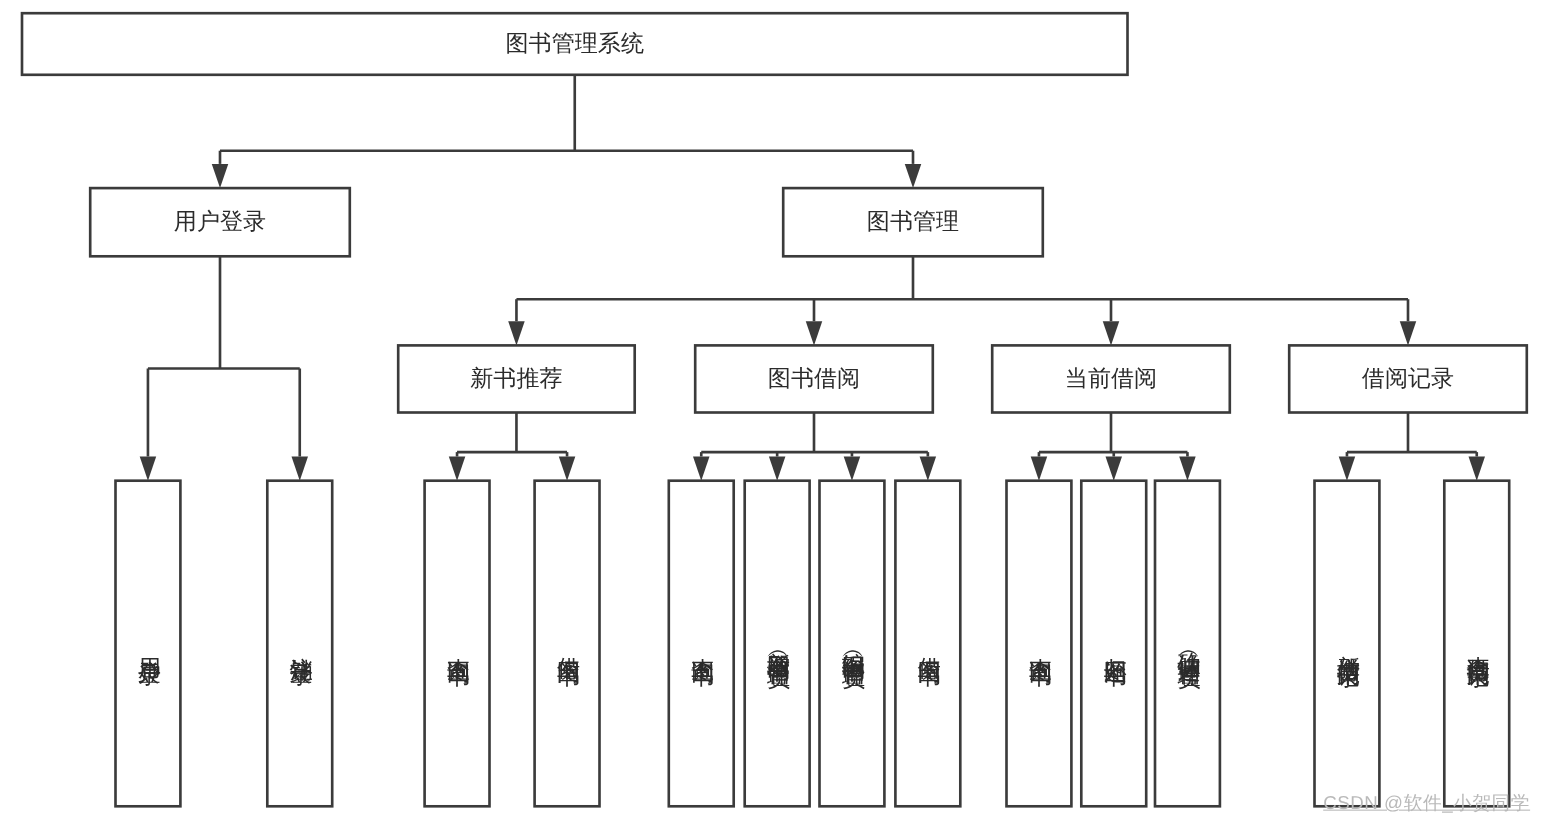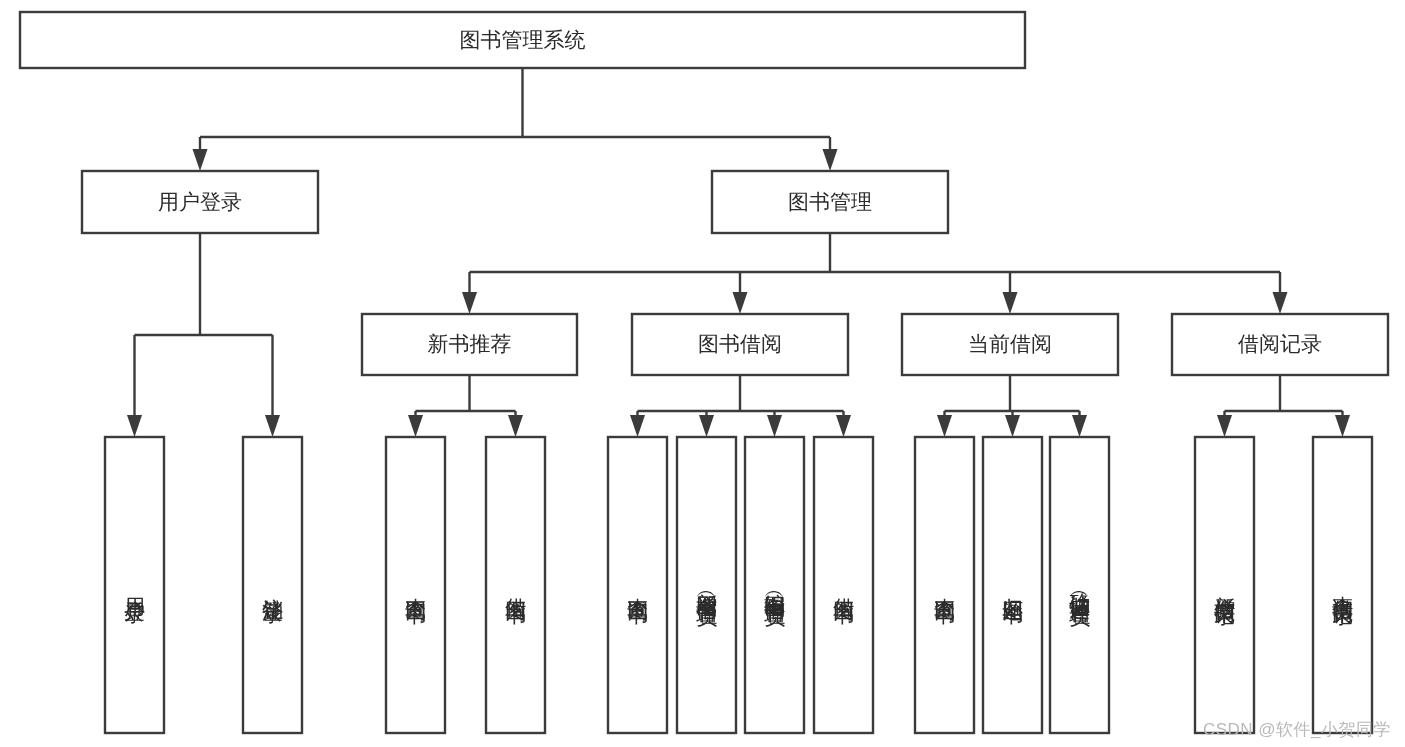--- a/index.html
+++ b/index.html
@@ -66,20 +66,21 @@
   }
   .watermark {
     position: absolute;
     right: 14px;
     bottom: 6px;
     font-family: "Liberation Sans", "DejaVu Sans", sans-serif;
     font-size: 17px;
     color: #b9b9b9;
     letter-spacing: 0.5px;
     white-space: nowrap;
+    text-decoration: underline;
   }
 </style>
 </head>
 <body>
 
 <div id="diagram-root">
 
   <svg class="diagram-canvas" viewBox="0 0 1405 747">
     <defs>
       <marker id="arrow" markerWidth="14" markerHeight="14" refX="0.5" refY="5" orient="auto" markerUnits="userSpaceOnUse">

